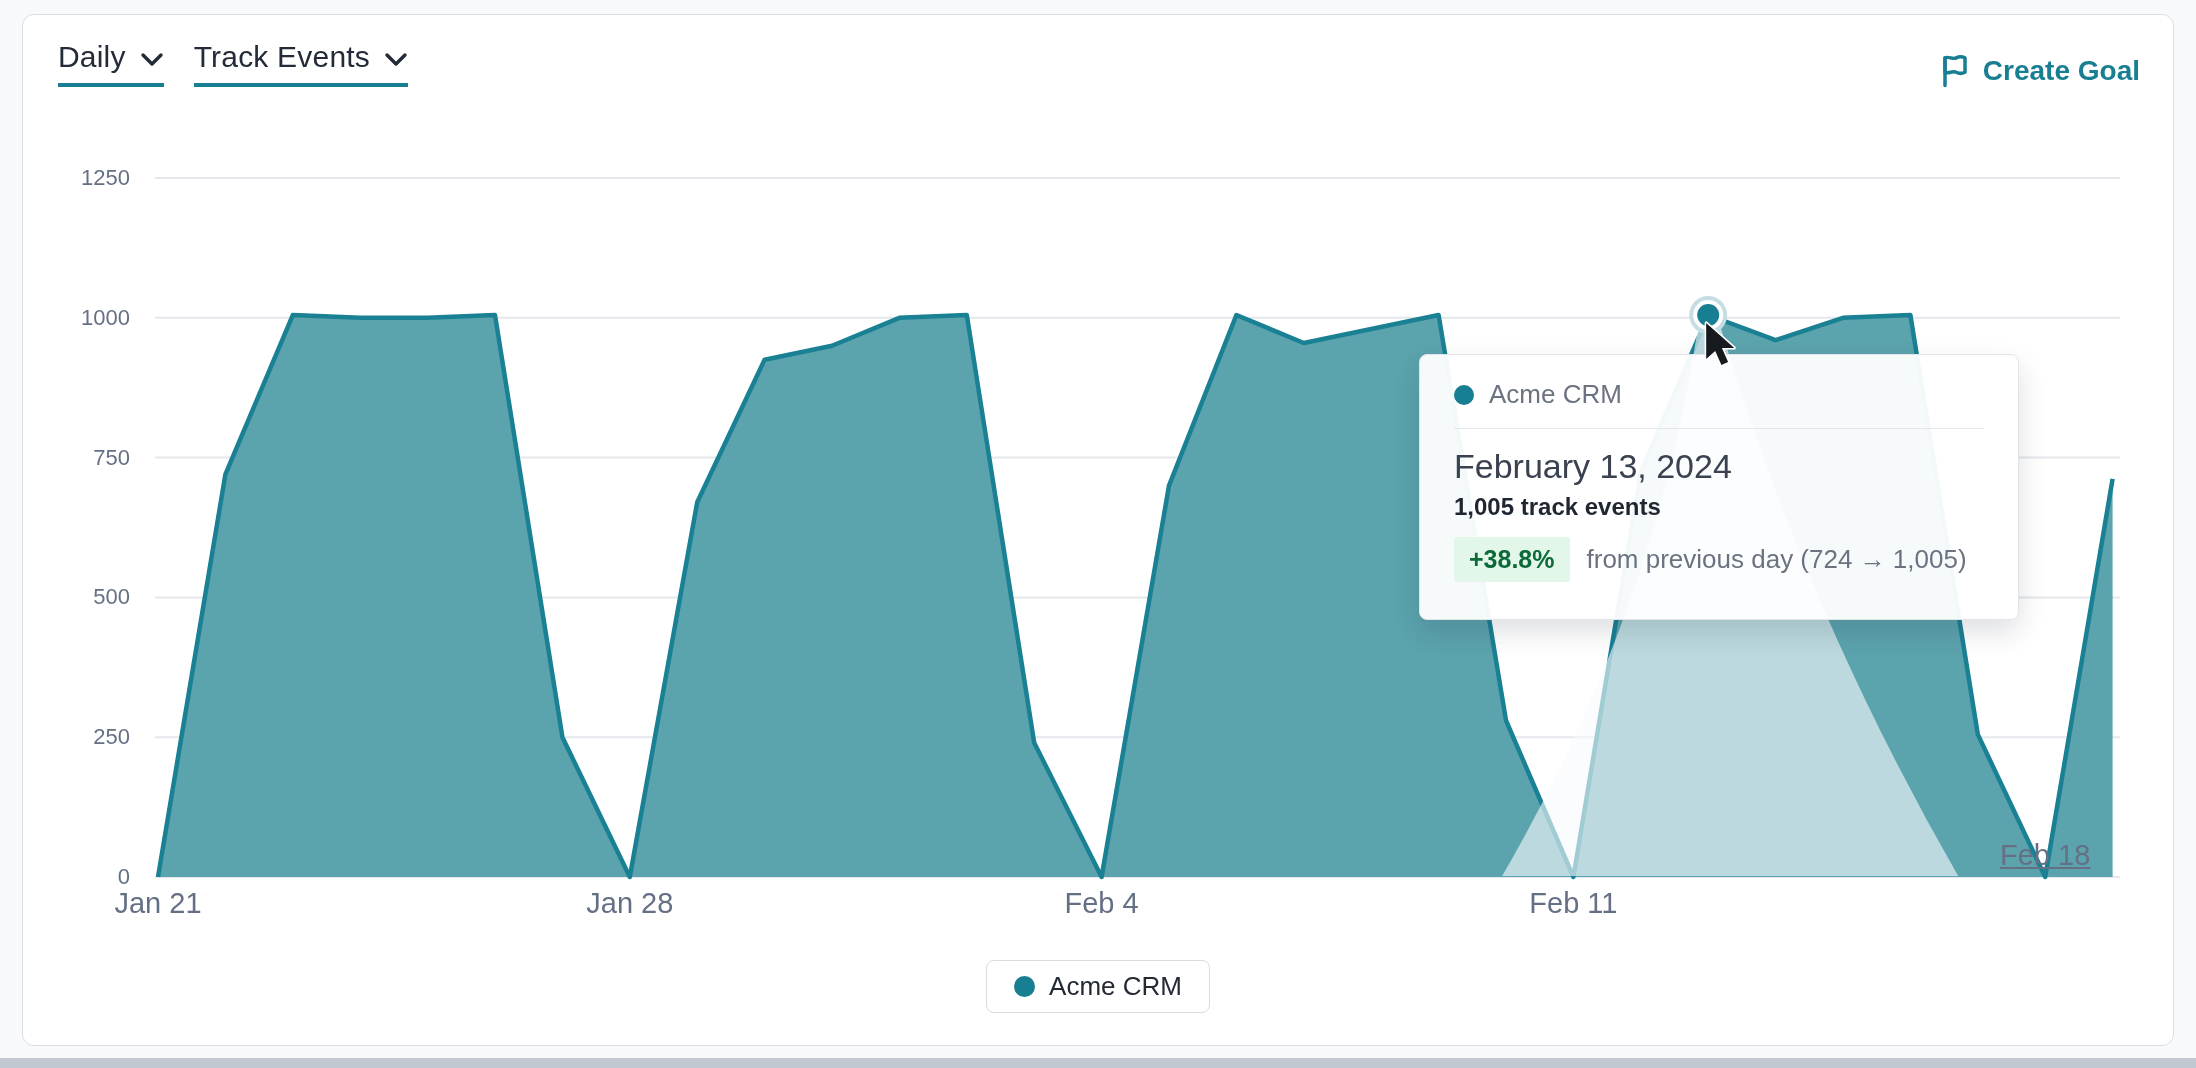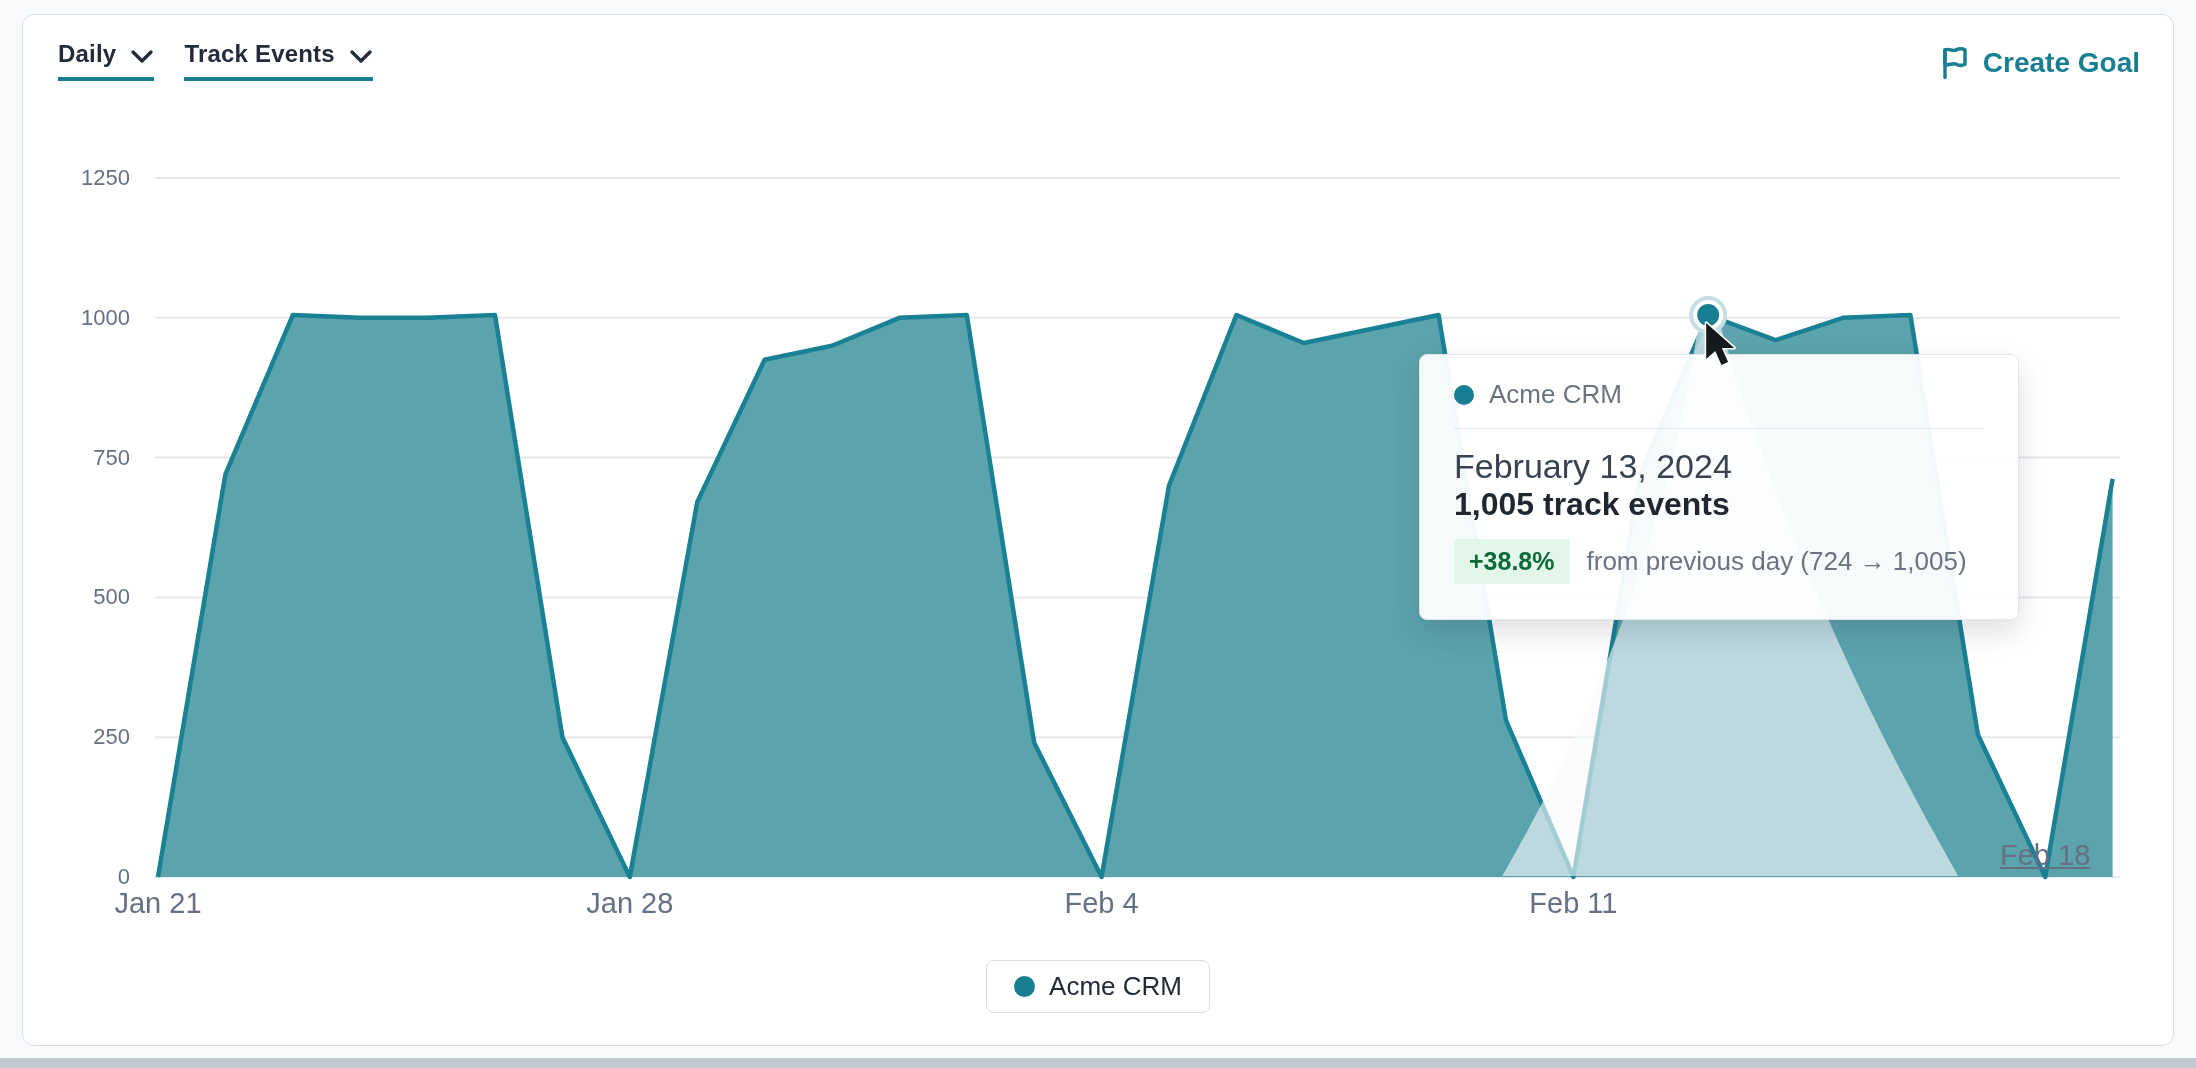--- a/index.html
+++ b/index.html
@@ -11,40 +11,40 @@
   *{margin:0;padding:0;box-sizing:border-box;}
   html,body{font-family:"Liberation Sans",sans-serif;}
   .screen{position:relative;width:2196px;height:1068px;background:var(--page-bg);overflow:hidden;}
   .bottom-strip{position:absolute;left:0;bottom:0;width:100%;height:10px;background:var(--strip);}
   .card{position:absolute;left:22px;top:14px;width:2152px;height:1032px;background:#fff;
         border:1.5px solid var(--card-border);border-radius:12px;}
   
   .card-header{position:absolute;left:58px;right:56px;top:40px;display:flex;align-items:flex-start;}
   .dropdown{display:inline-flex;align-items:center;gap:14px;padding-bottom:9px;
             border-bottom:4px solid var(--accent);cursor:pointer;margin-right:30px;}
-  .dropdown .dd-label{font-size:24px;font-weight:700;color:var(--heading);letter-spacing:.2px;}
+  .dropdown .dd-label{font-size:30px;font-weight:400;color:var(--heading);letter-spacing:.2px;}
   .dropdown svg{margin-top:4px;}
   .header-spacer{flex:1;}
   .create-goal{display:inline-flex;align-items:center;gap:13px;background:none;border:none;
-               color:var(--accent);font-family:inherit;font-size:28px;font-weight:700;cursor:pointer;margin-top:6px;}
+               color:var(--accent);font-family:inherit;font-size:28px;font-weight:700;cursor:pointer;margin-top:14px;}
   
   .chart-layer{position:absolute;inset:0;}
   #chartSvg{position:absolute;left:0;top:0;}
   .axis-label{position:absolute;font-size:22px;color:var(--axis-label);line-height:30px;}
   .y-label{left:30px;width:100px;text-align:right;}
   .x-label{width:140px;text-align:center;font-size:29px;}
   
   .tooltip{position:absolute;left:1419px;top:354px;width:600px;height:266px;
            background:rgba(255,255,255,0.95);border:1px solid #E1E5EA;border-radius:8px;
            box-shadow:0 12px 28px rgba(20,30,50,0.14);padding:24px 34px;z-index:5;}
   .tt-row1{display:flex;align-items:center;gap:15px;font-size:26px;color:var(--tt-secondary);}
   .dot{width:20px;height:20px;border-radius:50%;background:var(--accent);flex:none;}
   .tt-divider{height:1px;background:#E4E7EB;margin-top:18px;}
   .tt-date{margin-top:18px;font-size:34px;color:var(--tt-date);}
-  .tt-value{margin-top:0;font-size:32px;font-weight:700;color:var(--value-text);}
+  .tt-value{margin-top:7px;font-size:24px;font-weight:700;color:var(--value-text);}
   .tt-delta{margin-top:16px;display:flex;align-items:center;gap:17px;}
   .badge{background:var(--badge-bg);color:var(--badge-text);font-size:25px;font-weight:700;
          padding:8px 15px;border-radius:3px;}
   .delta-text{font-size:26px;color:var(--tt-secondary);}
   
   .legend-row{position:absolute;left:22px;width:2152px;top:960px;display:flex;justify-content:center;}
   .legend-pill{display:inline-flex;align-items:center;gap:14px;border:1.5px solid var(--legend-border);
                border-radius:8px;background:#fff;padding:10px 27px;cursor:pointer;}
   .legend-pill .legend-label{font-size:26px;color:#232A34;}
   .legend-pill .dot{width:21px;height:21px;}

